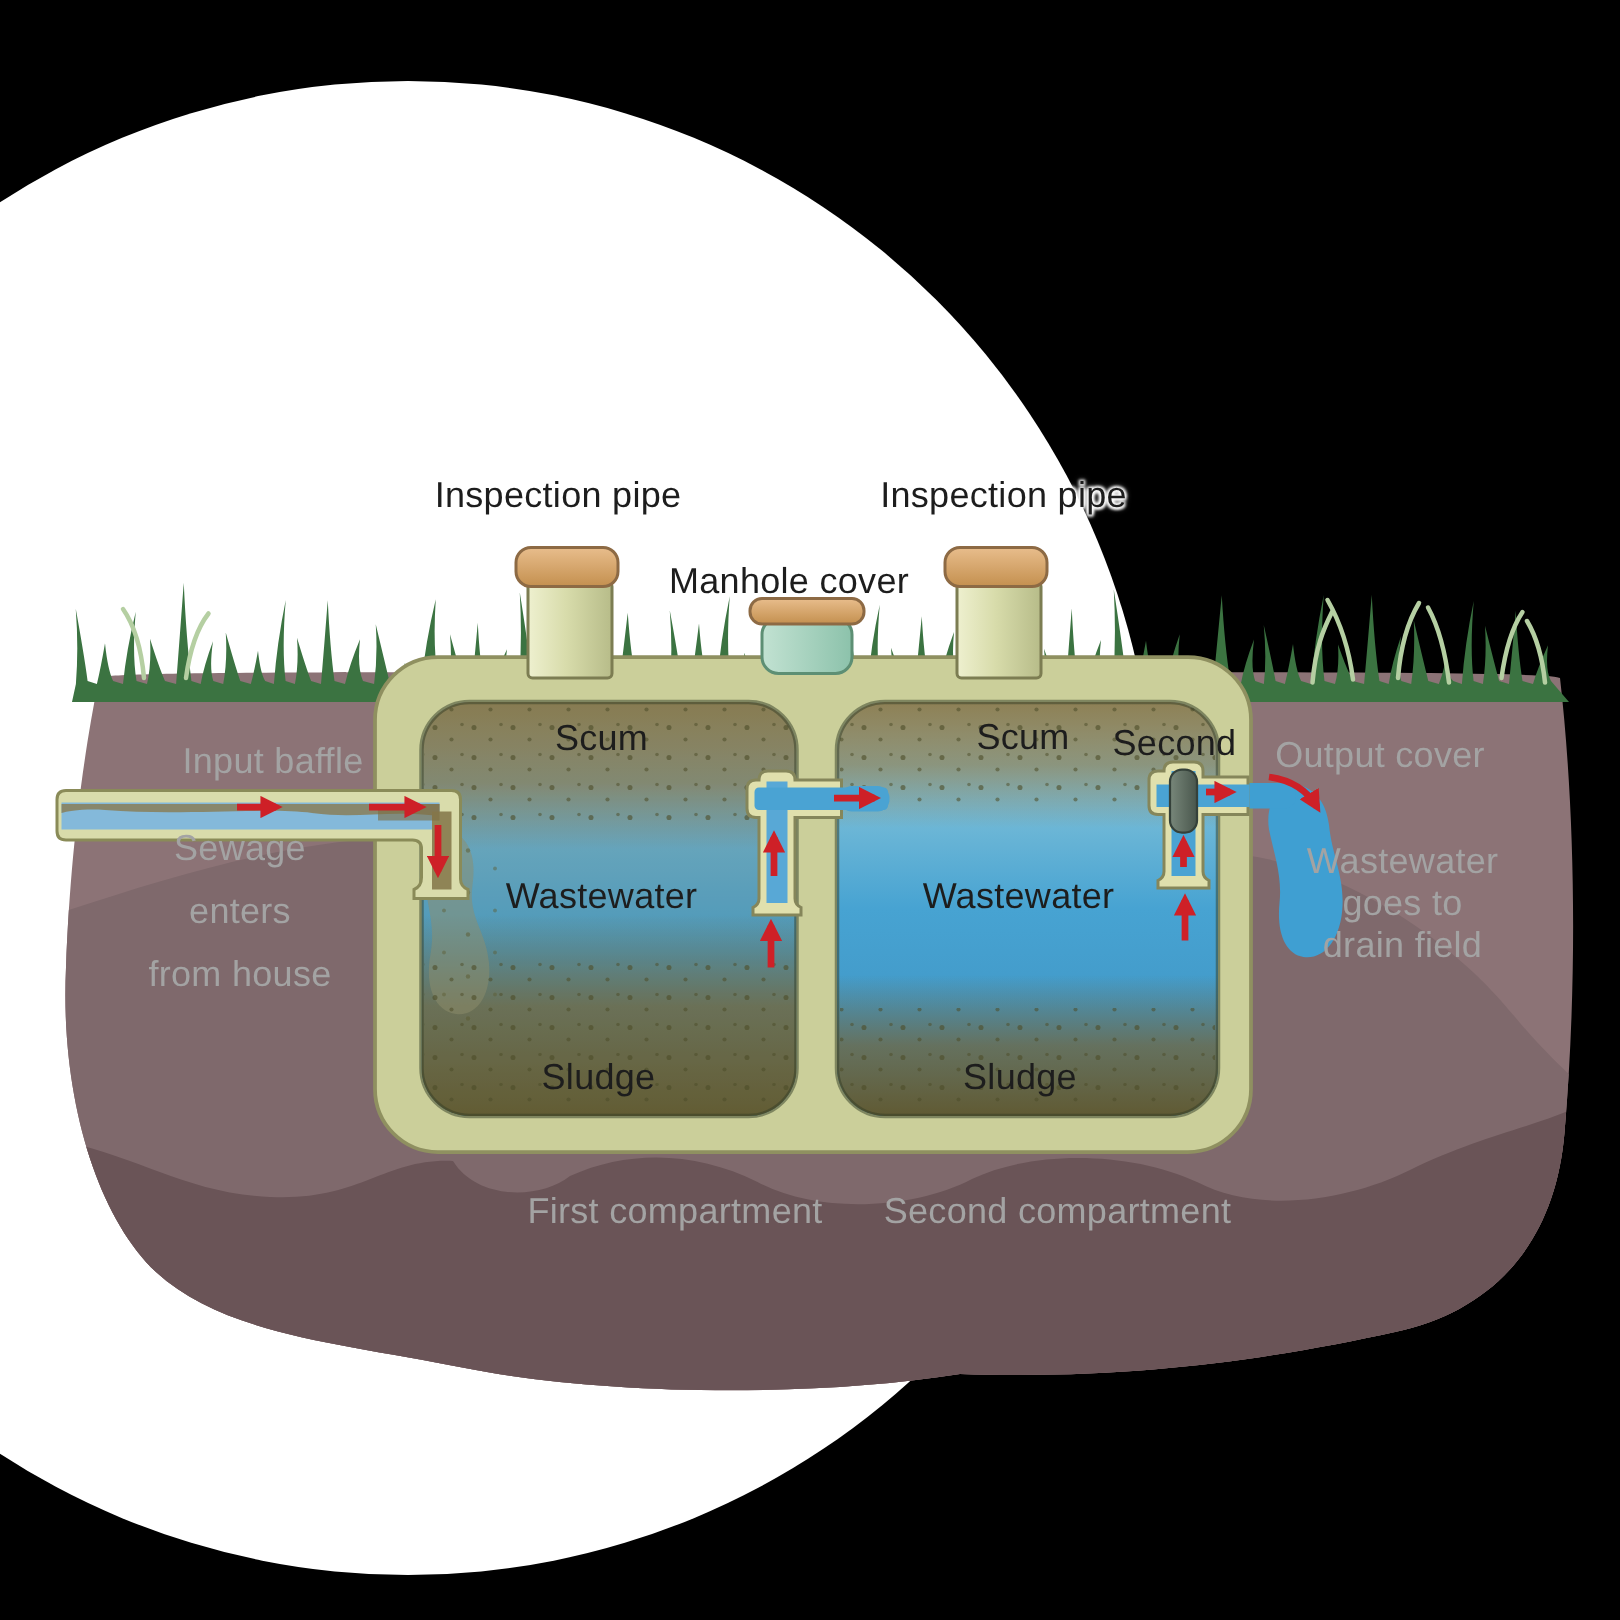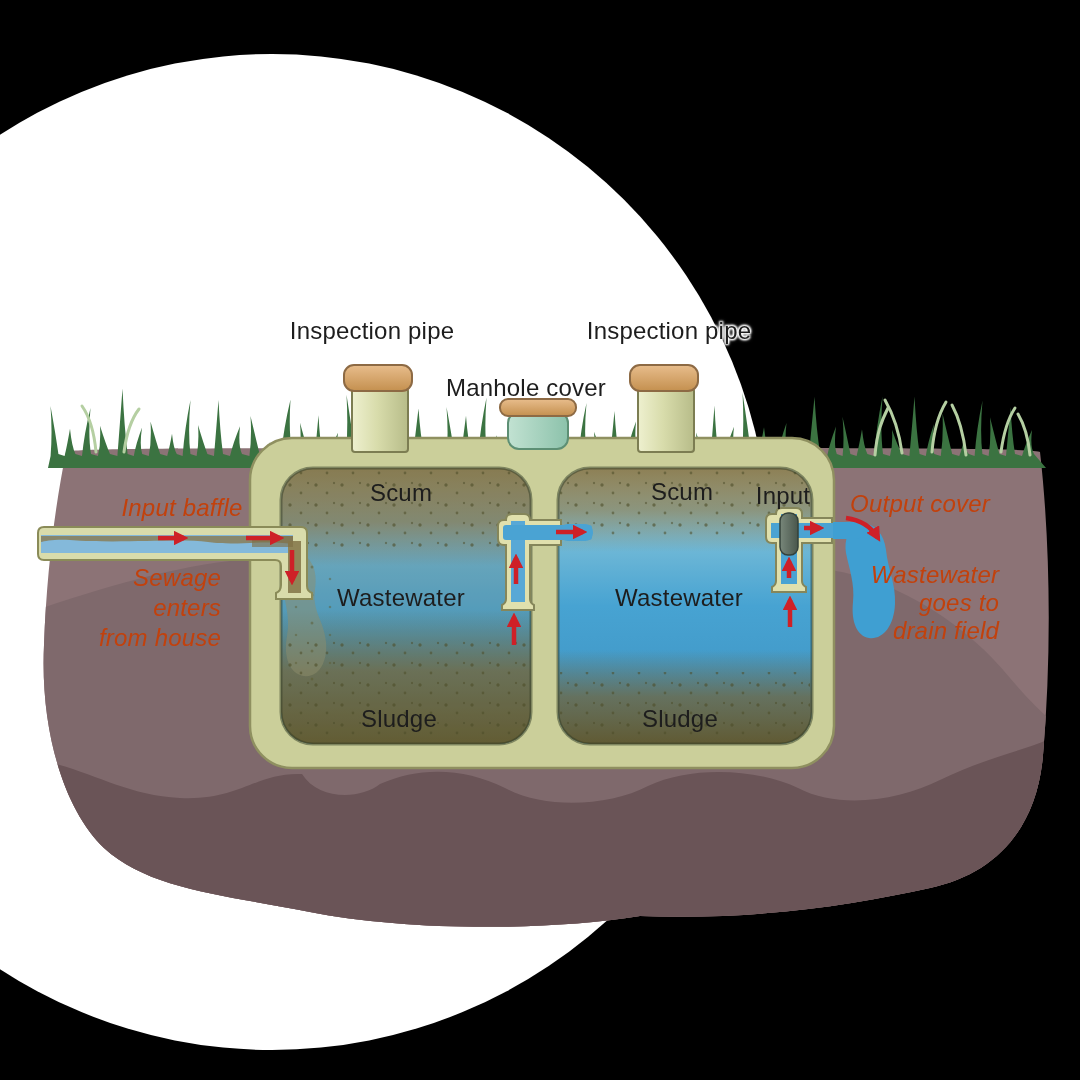--- a/index.html
+++ b/index.html
@@ -1,25 +1,25 @@
 <!DOCTYPE html>
 <html><head>
 <meta charset="utf-8">
 <style>
   html,body{margin:0;padding:0;background:#000;}
   .stage{position:relative;width:1080px;height:1080px;overflow:hidden;
          font-family:"Liberation Sans",sans-serif;background:#000;}
   .backdrop{position:absolute;left:-226px;top:54px;width:996px;height:996px;
             border-radius:50%;background:#ffffff;}
   svg.art{position:absolute;left:0;top:0;}
-  .lbl{position:absolute;transform:translate(-50%,-50%);text-align:right;
+  .lbl{position:absolute;transform:translate(-50%,-50%);text-align:center;
        font-size:24px;color:#1d1d1d;white-space:pre-line;letter-spacing:.2px;}
   .nowrap{white-space:nowrap;}
-  .light{color:#c2410c;font-style:italic;}
-  .lh30{line-height:30px;}
+  .light{color:#a3a3a3;}
+  .lh30{line-height:42px;}
   .lh28{line-height:28px;}
   .halo{text-shadow:0 0 3px #fff,0 0 4px #fff,1px 1px 2px #fff,-1px -1px 2px #fff,
         1px -1px 2px #fff,-1px 1px 2px #fff;}
 </style>
 </head>
 <body>
 
 <div class="stage">
 
   <div class="backdrop"></div>
@@ -231,22 +231,24 @@
 
   <div class="lbl nowrap" style="left:372px;top:331px">Inspection pipe</div>
   <div class="lbl nowrap halo" style="left:669px;top:331px">Inspection pipe</div>
   <div class="lbl nowrap" style="left:526px;top:388px">Manhole cover</div>
   <div class="lbl nowrap light" style="left:182px;top:508px">Input baffle</div>
   <div class="lbl light lh30" style="left:160px;top:608px">Sewage
 enters
 from house</div>
   <div class="lbl nowrap" style="left:401px;top:493px">Scum</div>
   <div class="lbl nowrap" style="left:682px;top:492px">Scum</div>
-  <div class="lbl nowrap" style="left:783px;top:496px">Input</div>
+  <div class="lbl nowrap" style="left:783px;top:496px">Second</div>
   <div class="lbl nowrap" style="left:401px;top:598px">Wastewater</div>
   <div class="lbl nowrap" style="left:679px;top:598px">Wastewater</div>
   <div class="lbl nowrap" style="left:399px;top:719px">Sludge</div>
   <div class="lbl nowrap" style="left:680px;top:719px">Sludge</div>
   <div class="lbl nowrap light" style="left:920px;top:504px">Output cover</div>
   <div class="lbl light lh28" style="left:935px;top:603px">Wastewater
 goes to
 drain field</div>
+  <div class="lbl nowrap light" style="left:450px;top:808px">First compartment</div>
+  <div class="lbl nowrap light" style="left:705px;top:808px">Second compartment</div>
 </div>
 
 </body></html>

